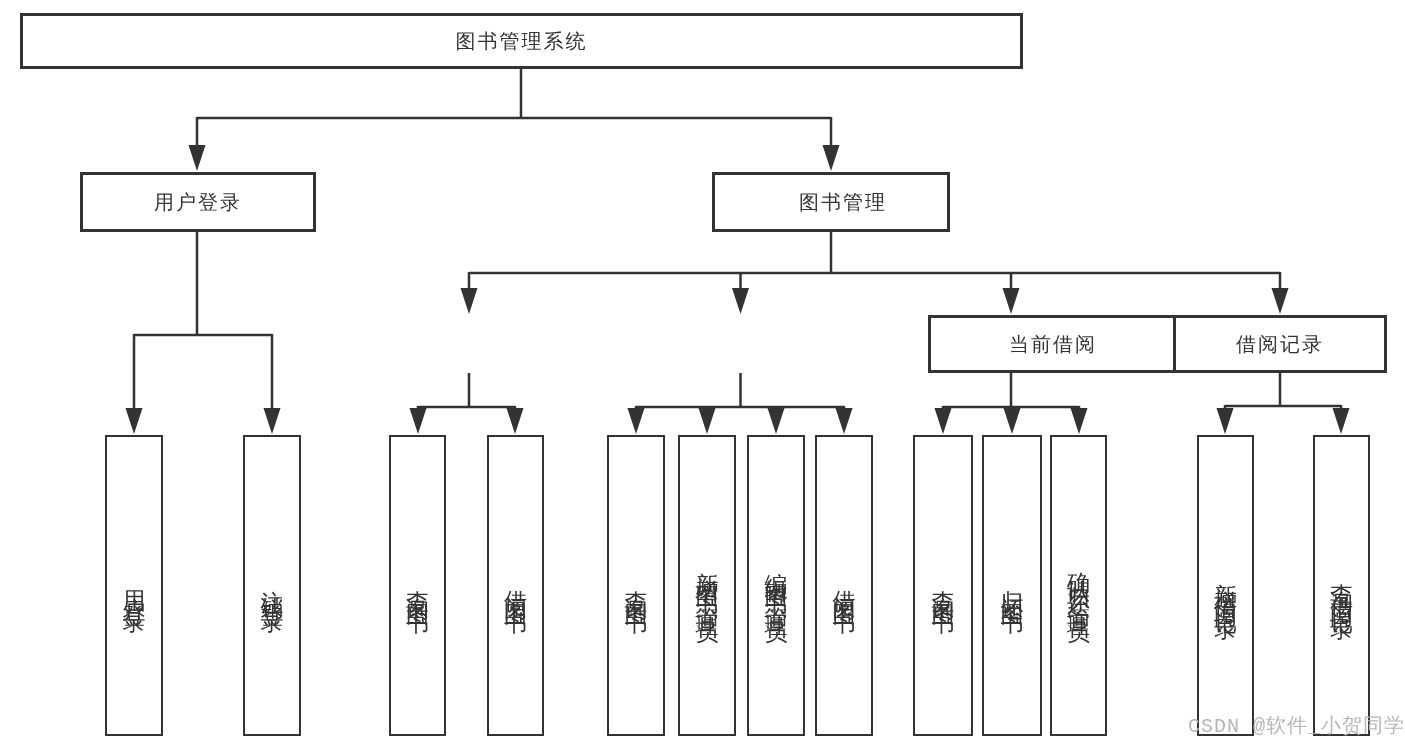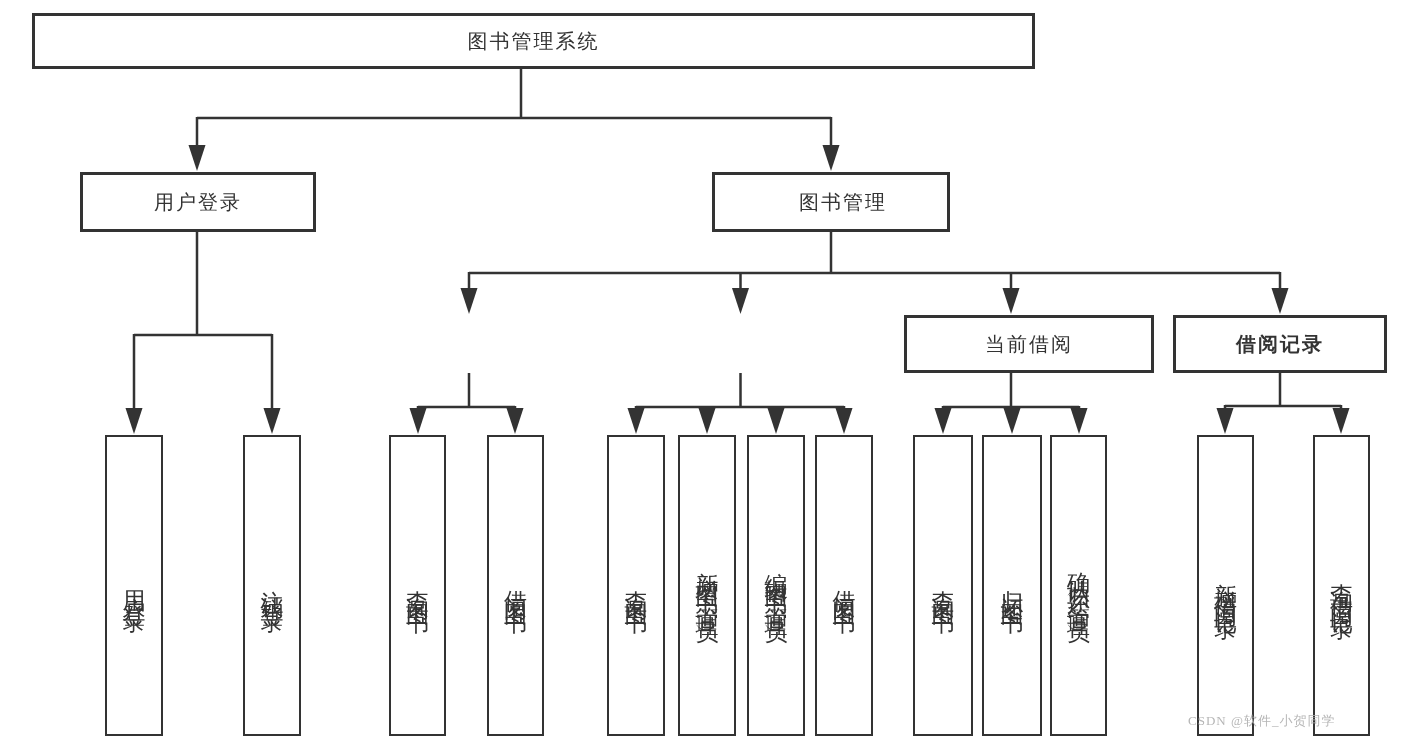--- a/index.html
+++ b/index.html
@@ -34,22 +34,22 @@
     writing-mode:vertical-rl;
     text-orientation:mixed;
     font-size:23px;
     line-height:1;
     letter-spacing:7px;
     white-space:nowrap;
   }
   .watermark{
     position:absolute;
     left:1188px;top:712px;
-    font-family:Liberation Serif, serif;
-    font-size:13px;
+    font-family:Liberation Mono, monospace;
+    font-size:20px;
     color:var(--wm);
     letter-spacing:1px;
     z-index:3;
     white-space:nowrap;
   }
 </style>
 </head>
 <body>
 
 <div class="canvas">
@@ -97,35 +97,35 @@
       <polygon points="1070.5,408 1087.5,408 1079,434"></polygon>
     </g>
 
     <g>
       <path d="M1280,373 V406 M1225,406 H1341 M1225,405 V410 M1341,405 V410"></path>
       <polygon points="1216.5,408 1233.5,408 1225,434"></polygon>
       <polygon points="1332.5,408 1349.5,408 1341,434"></polygon>
     </g>
   </svg>
 
-  <div class="node hnode root" style="left:32px;top:13px;width:1003px;height:56px;">
+  <div class="node hnode root" style="left:20px;top:13px;width:1003px;height:56px;">
     <span>图书管理系统</span>
   </div>
 
   <div class="node hnode" style="left:80px;top:172px;width:236px;height:60px;">
     <span>用户登录</span>
   </div>
   <div class="node hnode" style="left:712px;top:172px;width:238px;height:60px;padding-left:24px;">
     <span>图书管理</span>
   </div>
 
-  <div class="node hnode" style="left:904px;top:315px;width:250px;height:58px;">
+  <div class="node hnode" style="left:928px;top:315px;width:250px;height:58px;">
     <span>当前借阅</span>
   </div>
-  <div class="node hnode" style="left:1173px;top:315px;width:214px;height:58px;font-weight:bold;">
+  <div class="node hnode" style="left:1173px;top:315px;width:214px;height:58px;">
     <span>借阅记录</span>
   </div>
 
   <div class="node vnode" style="left:105px;top:435px;width:58px;height:301px;">
     <span>用户登录</span>
   </div>
   <div class="node vnode" style="left:243px;top:435px;width:58px;height:301px;">
     <span>注销登录</span>
   </div>
 

